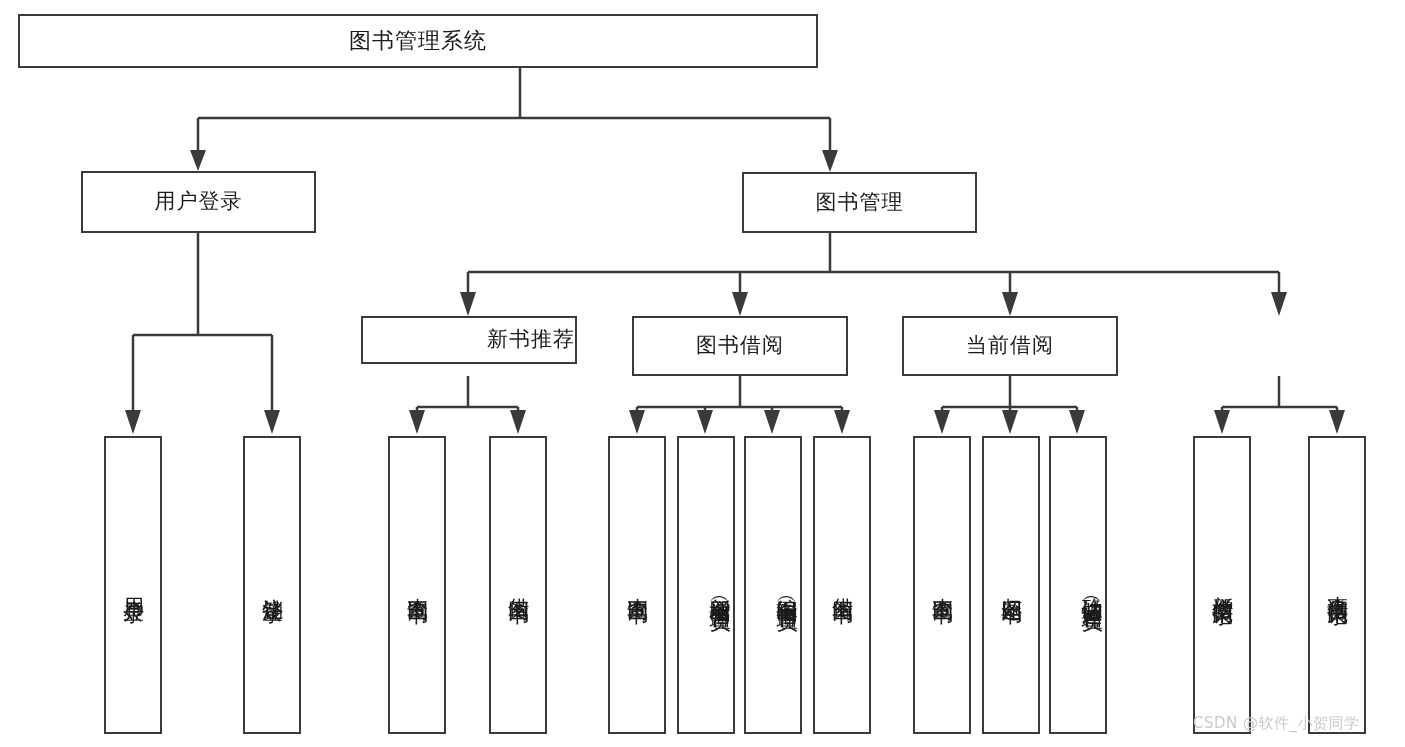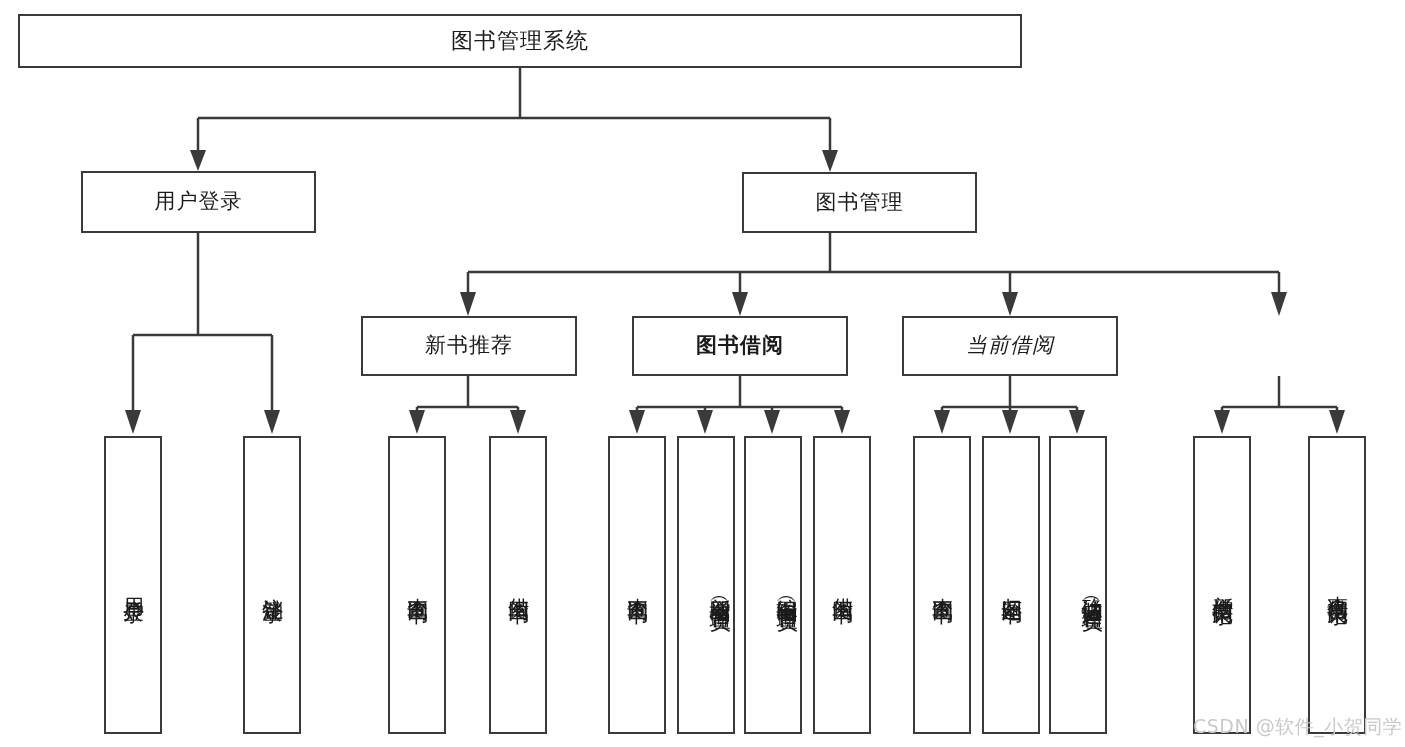--- a/index.html
+++ b/index.html
@@ -59,21 +59,21 @@
   }
   svg#wires line, svg#wires path {
     stroke: #3a3a3a;
     stroke-width: 2.5;
     fill: none;
   }
   .watermark {
     position: absolute;
     left: 1193px;
     top: 714px;
-    font-size: 19px;
+    font-size: 15px;
     color: #c9c9c9;
     white-space: nowrap;
     letter-spacing: 0.5px;
   }
 </style>
 </head>
 <body>
 
 <div id="canvas">
 
@@ -135,41 +135,41 @@
     <polygon points="1069,410 1085,410 1077,434" fill="#3a3a3a" stroke="none"></polygon>
 
     <line x1="1279" y1="376" x2="1279" y2="407"></line>
     <line x1="1222" y1="407" x2="1337" y2="407"></line>
     <line x1="1222" y1="407" x2="1222" y2="412"></line>
     <polygon points="1214,410 1230,410 1222,434" fill="#3a3a3a" stroke="none"></polygon>
     <line x1="1337" y1="407" x2="1337" y2="412"></line>
     <polygon points="1329,410 1345,410 1337,434" fill="#3a3a3a" stroke="none"></polygon>
   </svg>
 
-  <div class="node horiz" id="root-node" style="left:18px; top:14px; width:1004px; height:54px;">
+  <div class="node horiz" id="root-node" style="left:18px; top:14px; width:800px; height:54px;">
     <span>图书管理系统</span>
   </div>
 
   <div class="node horiz" style="left:81px; top:171px; width:235px; height:62px;">
     <span>用户登录</span>
   </div>
 
   <div class="node horiz" style="left:711px; top:172px; width:235px; height:61px;margin-left:31px;">
     <span>图书管理</span>
   </div>
 
-  <div class="node horiz" style="left:361px; top:316px; width:216px; height:60px;">
+  <div class="node horiz" style="left:361px; top:316px; width:216px; height:48px;justify-content:flex-end;">
     <span>新书推荐</span>
   </div>
 
-  <div class="node horiz" style="left:632px; top:316px; width:216px; height:60px;font-weight:bold;">
+  <div class="node horiz" style="left:632px; top:316px; width:216px; height:60px;">
     <span>图书借阅</span>
   </div>
 
-  <div class="node horiz" style="left:902px; top:316px; width:216px; height:60px;font-style:italic;">
+  <div class="node horiz" style="left:902px; top:316px; width:216px; height:60px;">
     <span>当前借阅</span>
   </div>
 
 
   <div class="node vert centered" style="left:104px; top:436px; width:58px; height:298px;">
     <span>用户登录</span>
   </div>
 
   <div class="node vert centered" style="left:243px; top:436px; width:58px; height:298px;">
     <span>注销登录</span>

